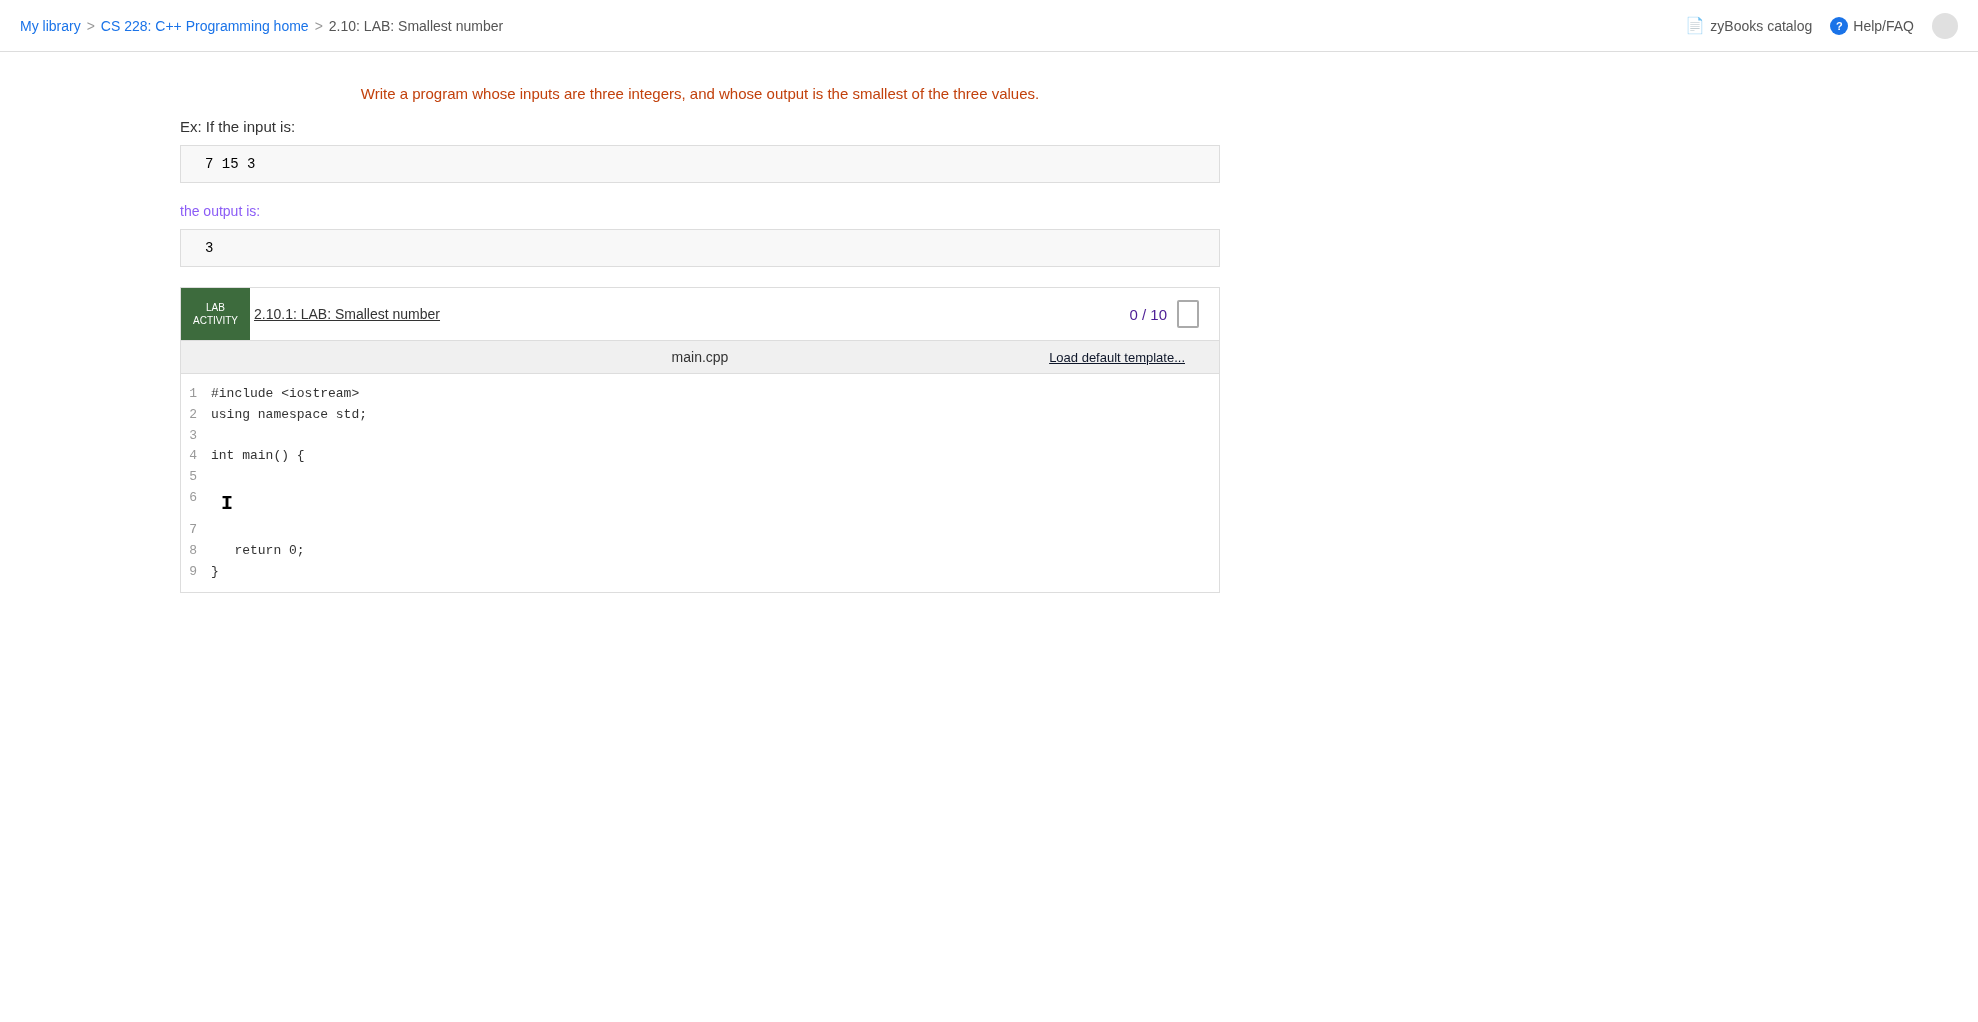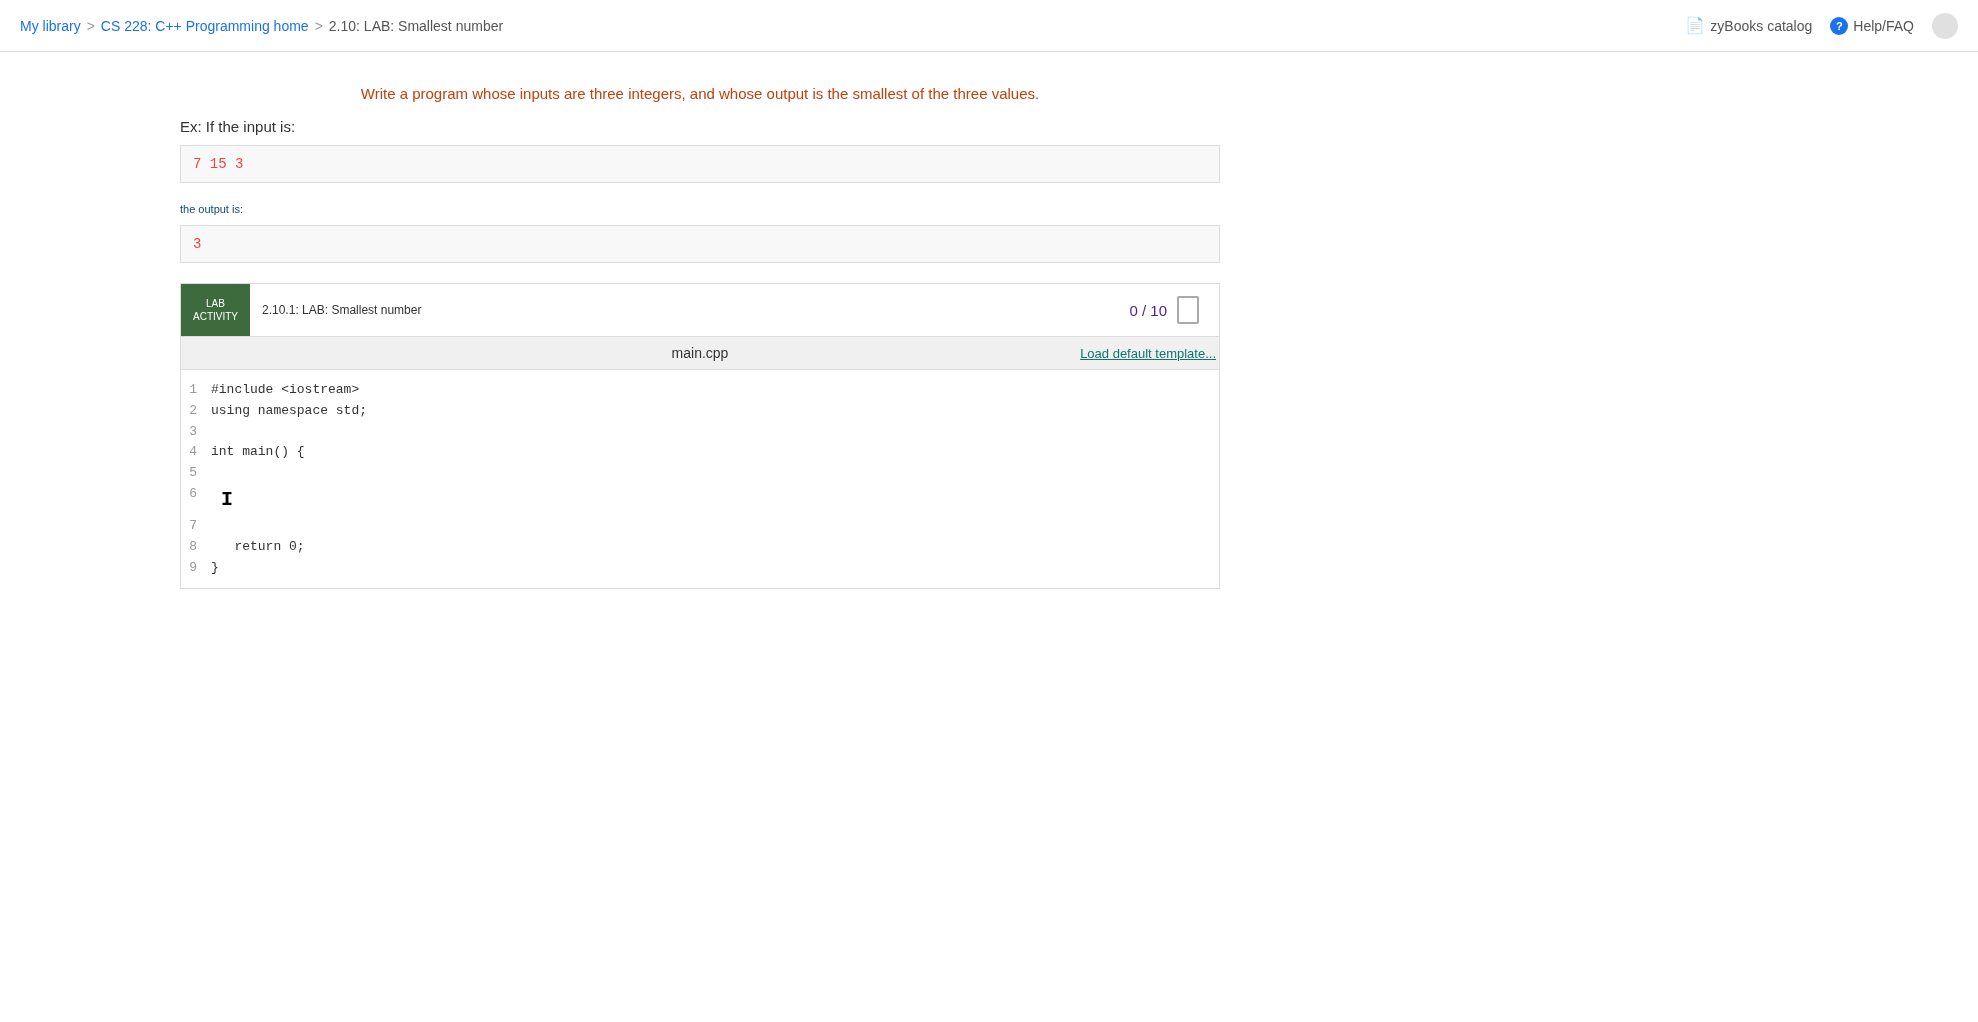--- a/index.html
+++ b/index.html
@@ -81,31 +81,31 @@
 
     .example-label {
       font-size: 15px;
       color: #333;
       margin-bottom: 10px;
     }
 
     .code-box {
       background: #f8f8f8;
       border: 1px solid #ddd;
-      padding: 10px 12px;
+      padding: 10px 24px;
       font-family: 'Courier New', Courier, monospace;
       font-size: 14px;
-      color: #ef4444;
+      color: #000000;
       margin-bottom: 20px;
       width: 100%;
     }
 
     .output-label {
-      font-size: 11px;
-      color: #0c4a6e;
+      font-size: 14px;
+      color: #8b5cf6;
       margin-bottom: 10px;
     }
 
     .tiny-label {
       font-size: 11px;
       color: #aaa;
       margin-bottom: 16px;
       margin-top: 4px;
     }
 
@@ -126,24 +126,25 @@
       padding: 10px 12px;
       line-height: 1.3;
       min-width: 60px;
       text-align: center;
       align-self: stretch;
       display: flex;
       flex-direction: column;
       justify-content: center;
     }
     .lab-activity-title {
-      font-size: 12px;
-      color: #333;
-      padding: 12px 12px;
+      font-size: 14px;
+      color: #333;
+      padding: 12px 4px;
       flex: 1;
+      text-decoration: underline;
     }
     .lab-score {
       font-size: 15px;
       color: #4c1d95;
       padding: 12px 20px;
       display: flex;
       align-items: center;
       gap: 10px;
     }
     .score-icon {
@@ -167,23 +168,23 @@
       background: #f0f0f0;
       border-bottom: 1px solid #ddd;
       position: relative;
     }
     .code-file-name {
       font-size: 14px;
       color: #333;
     }
     .load-template-btn {
       position: absolute;
-      right: 3px;
+      right: 34px;
       font-size: 13px;
-      color: #0f766e;
+      color: #0f172a;
       cursor: pointer;
       background: none;
       border: none;
       text-decoration: underline;
       text-align: center;
     }
     .code-editor {
       padding: 10px 0;
       font-family: 'Courier New', Courier, monospace;
       font-size: 13px;

